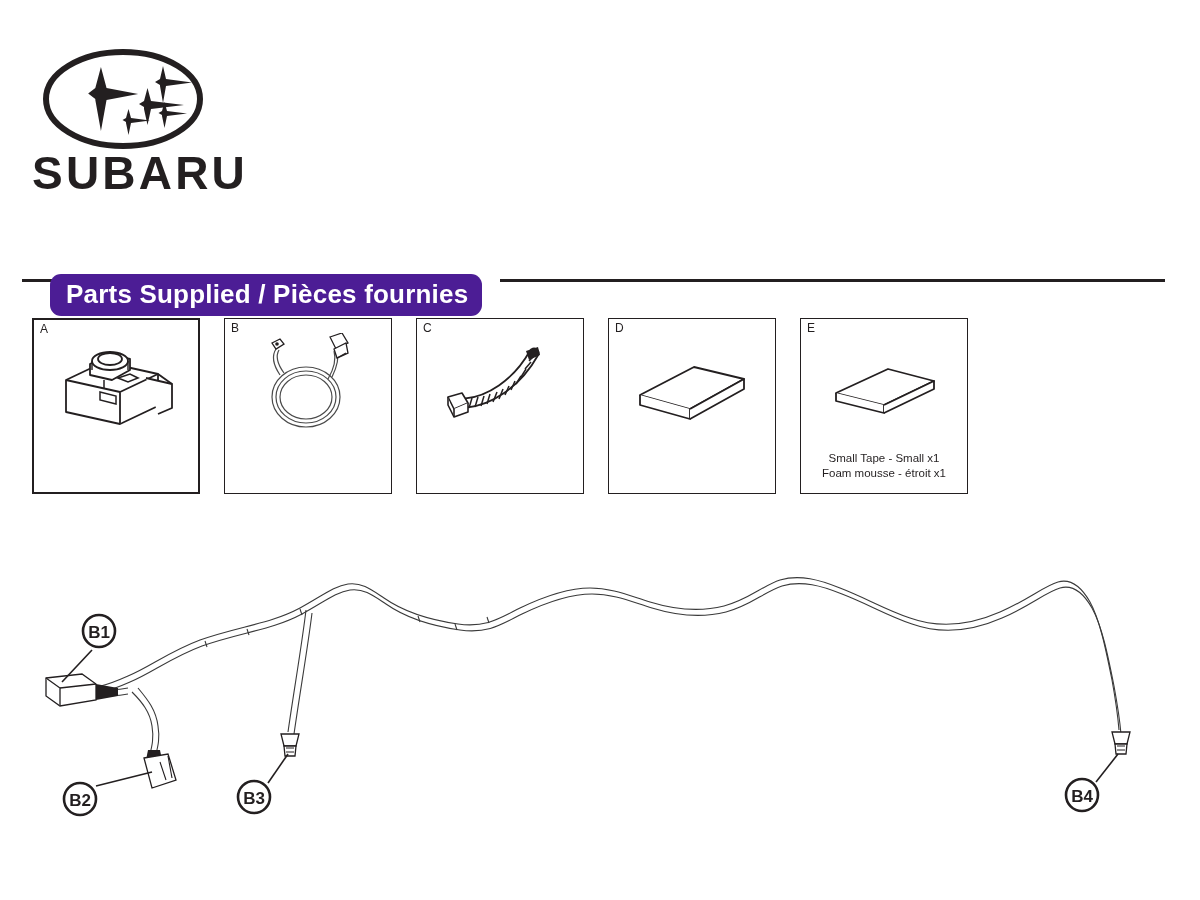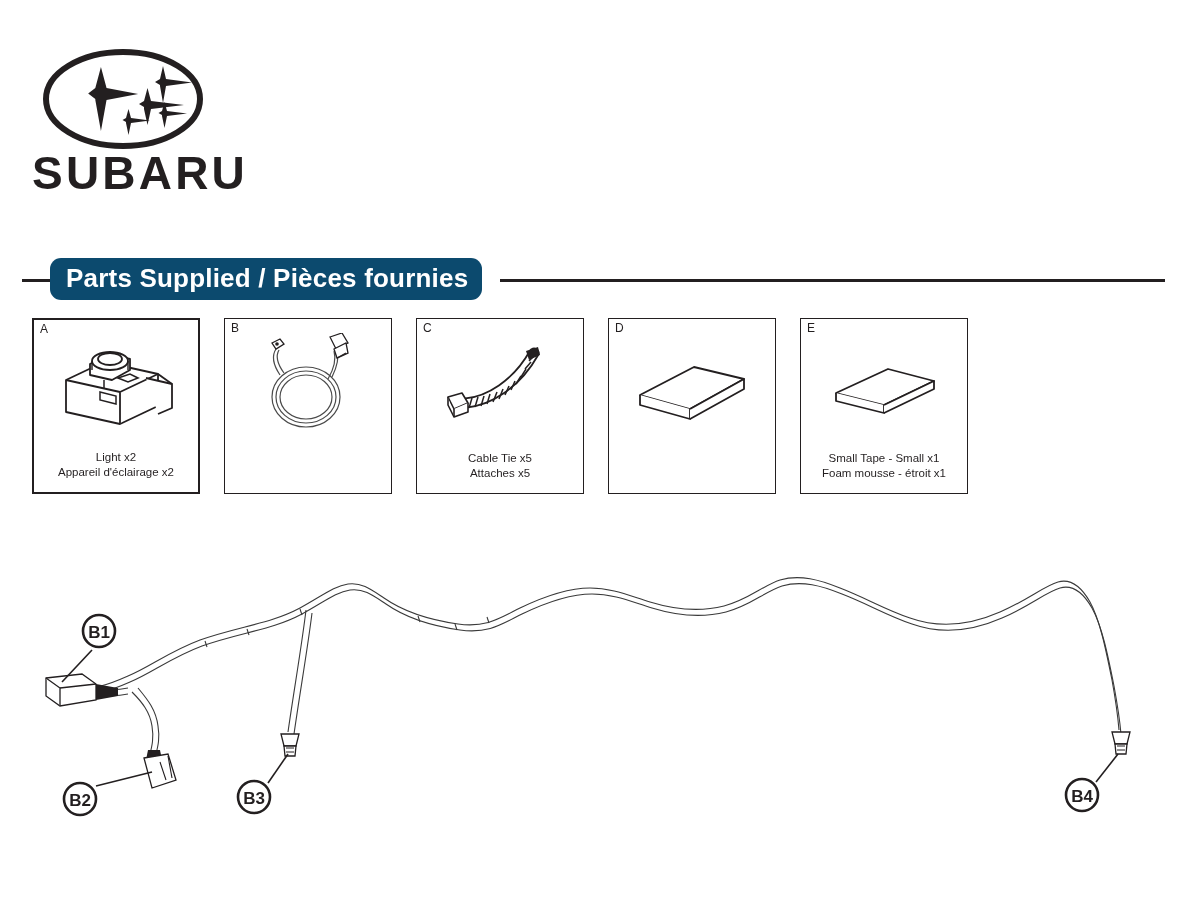--- a/index.html
+++ b/index.html
@@ -47,24 +47,24 @@
     position: absolute;
     left: 478px;
     top: 21px;
     width: 665px;
     height: 3px;
     background: #231f20;
   }
   #section-title-pill {
     position: absolute;
     left: 28px;
-    top: 0;
+    top: 16px;
     height: 42px;
     padding: 0 14px 0 16px;
-    background: #0c4a6e;
+    background: #4c1d95;
     border-radius: 11px;
     display: flex;
     align-items: center;
   }
   #section-title-pill .title-text {
     color: #ffffff;
     font-size: 26px;
     font-weight: bold;
     letter-spacing: 0.2px;
     white-space: nowrap;
@@ -194,24 +194,20 @@
           <ellipse cx="64" cy="27" rx="18" ry="9"></ellipse>
           <ellipse cx="64" cy="25" rx="12" ry="6"></ellipse>
           <path d="M46 27 L46 36 M82 27 L82 36" stroke-width="1.4"></path>
         </g>
         <g fill="none" stroke="#231f20" stroke-width="1.5">
           <path d="M54 58 L70 62 L70 70 L54 66 Z"></path>
           <path d="M58 46 L58 54"></path>
         </g>
         <path d="M72 44 L84 40 L92 44 L82 48 Z" fill="#ffffff" stroke="#231f20" stroke-width="1.6"></path>
       </svg>
-    </div>
-    <div class="part-captions">
-      <div class="caption-line">Light x2</div>
-      <div class="caption-line">Appareil d'éclairage x2</div>
     </div>
   </div>
 
   <div class="part-box" style="left:192px;">
     <span class="part-letter">B</span>
     <div class="part-art">
       <svg width="140" height="104" viewBox="0 0 140 104" xmlns="http://www.w3.org/2000/svg">
         <g fill="none" stroke="#4a4a4a" stroke-width="1.2">
           <ellipse cx="68" cy="64" rx="34" ry="30"></ellipse>
           <ellipse cx="68" cy="64" rx="30" ry="26"></ellipse>
@@ -254,24 +250,20 @@
             <path d="M95 36 L101 29"></path>
             <path d="M99 28 L105 22"></path>
         </g>
         <g fill="#ffffff" stroke="#231f20" stroke-width="1.6" stroke-linejoin="round">
           <path d="M18 64 L32 60 L38 70 L24 76 Z"></path>
           <path d="M24 76 L24 84 L38 79 L38 70"></path>
           <path d="M18 64 L18 72 L24 84"></path>
         </g>
         <path d="M96 18 L108 14 L110 22 L99 27 Z" fill="#231f20"></path>
       </svg>
-    </div>
-    <div class="part-captions">
-      <div class="caption-line">Cable Tie x5</div>
-      <div class="caption-line">Attaches x5</div>
     </div>
   </div>
 
   <div class="part-box" style="left:576px;">
     <span class="part-letter">D</span>
     <div class="part-art">
       <svg width="140" height="104" viewBox="0 0 140 104" xmlns="http://www.w3.org/2000/svg">
         <g fill="#ffffff" stroke="#231f20" stroke-width="1.8" stroke-linejoin="round">
           <path d="M18 62 L72 34 L122 46 L68 76 Z"></path>
           <path d="M18 62 L18 72 L68 86 L68 76"></path>

